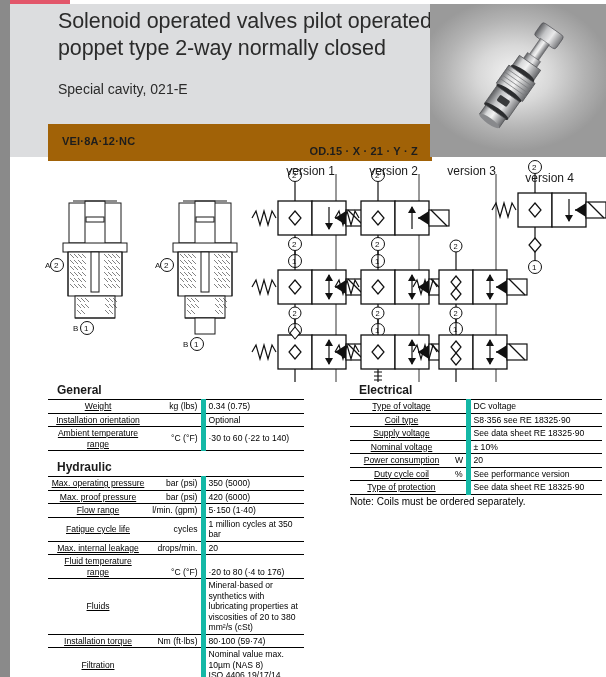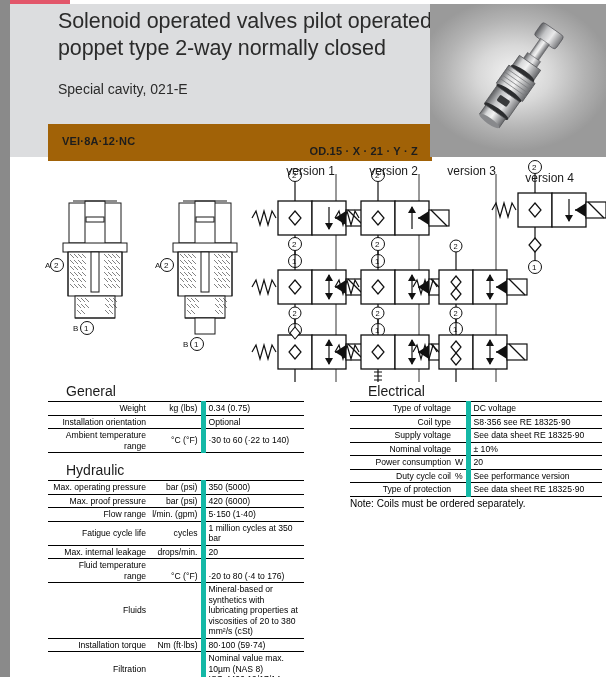--- a/index.html
+++ b/index.html
@@ -22,25 +22,25 @@
   
   .photo{position:absolute;left:430px;top:4px;width:176px;height:153px;overflow:hidden;
          background:radial-gradient(ellipse 55% 50% at 48% 46%,#f4f4f4 0%,#d8d8d8 38%,#b3b3b3 72%,#9a9a9a 100%);}
 
   
   .schem{position:absolute;left:10px;top:160px;width:596px;height:222px;}
   .vlabel{position:absolute;font-size:12px;color:#1a1a1a;text-align:right;}
 
   
   .tbl-wrap{position:absolute;font-size:8.6px;color:#000;}
-  .sec-title{font-size:14px;color:#1a1a1a;margin:0 0 2px 18px;font-weight:normal;}
+  .sec-title{font-size:12px;color:#1a1a1a;margin:0 0 2px 9px;font-weight:bold;}
   table.dt{border-collapse:collapse;table-layout:fixed;}
   table.dt td{border-top:1px solid #000;border-bottom:1px solid #000;
               padding:1px 2px;vertical-align:middle;font-size:8.6px;line-height:10.5px;}
-  table.dt td.lbl{border-left:none;border-right:none;text-align:right;}
+  table.dt td.lbl{border-left:none;border-right:none;text-align:center;text-decoration:underline;}
   table.dt td.unit{text-align:right;padding-right:3px;white-space:nowrap;}
   table.dt td.val{border-left:5px solid #14b8a6;padding-left:3px;}
   .note{font-size:10px;margin-top:1.5px;}
   .twoline{line-height:10px;}
 </style>
 </head>
 <body>
 
 <div class="left-strip"></div>
 <div class="red-bar"></div>

